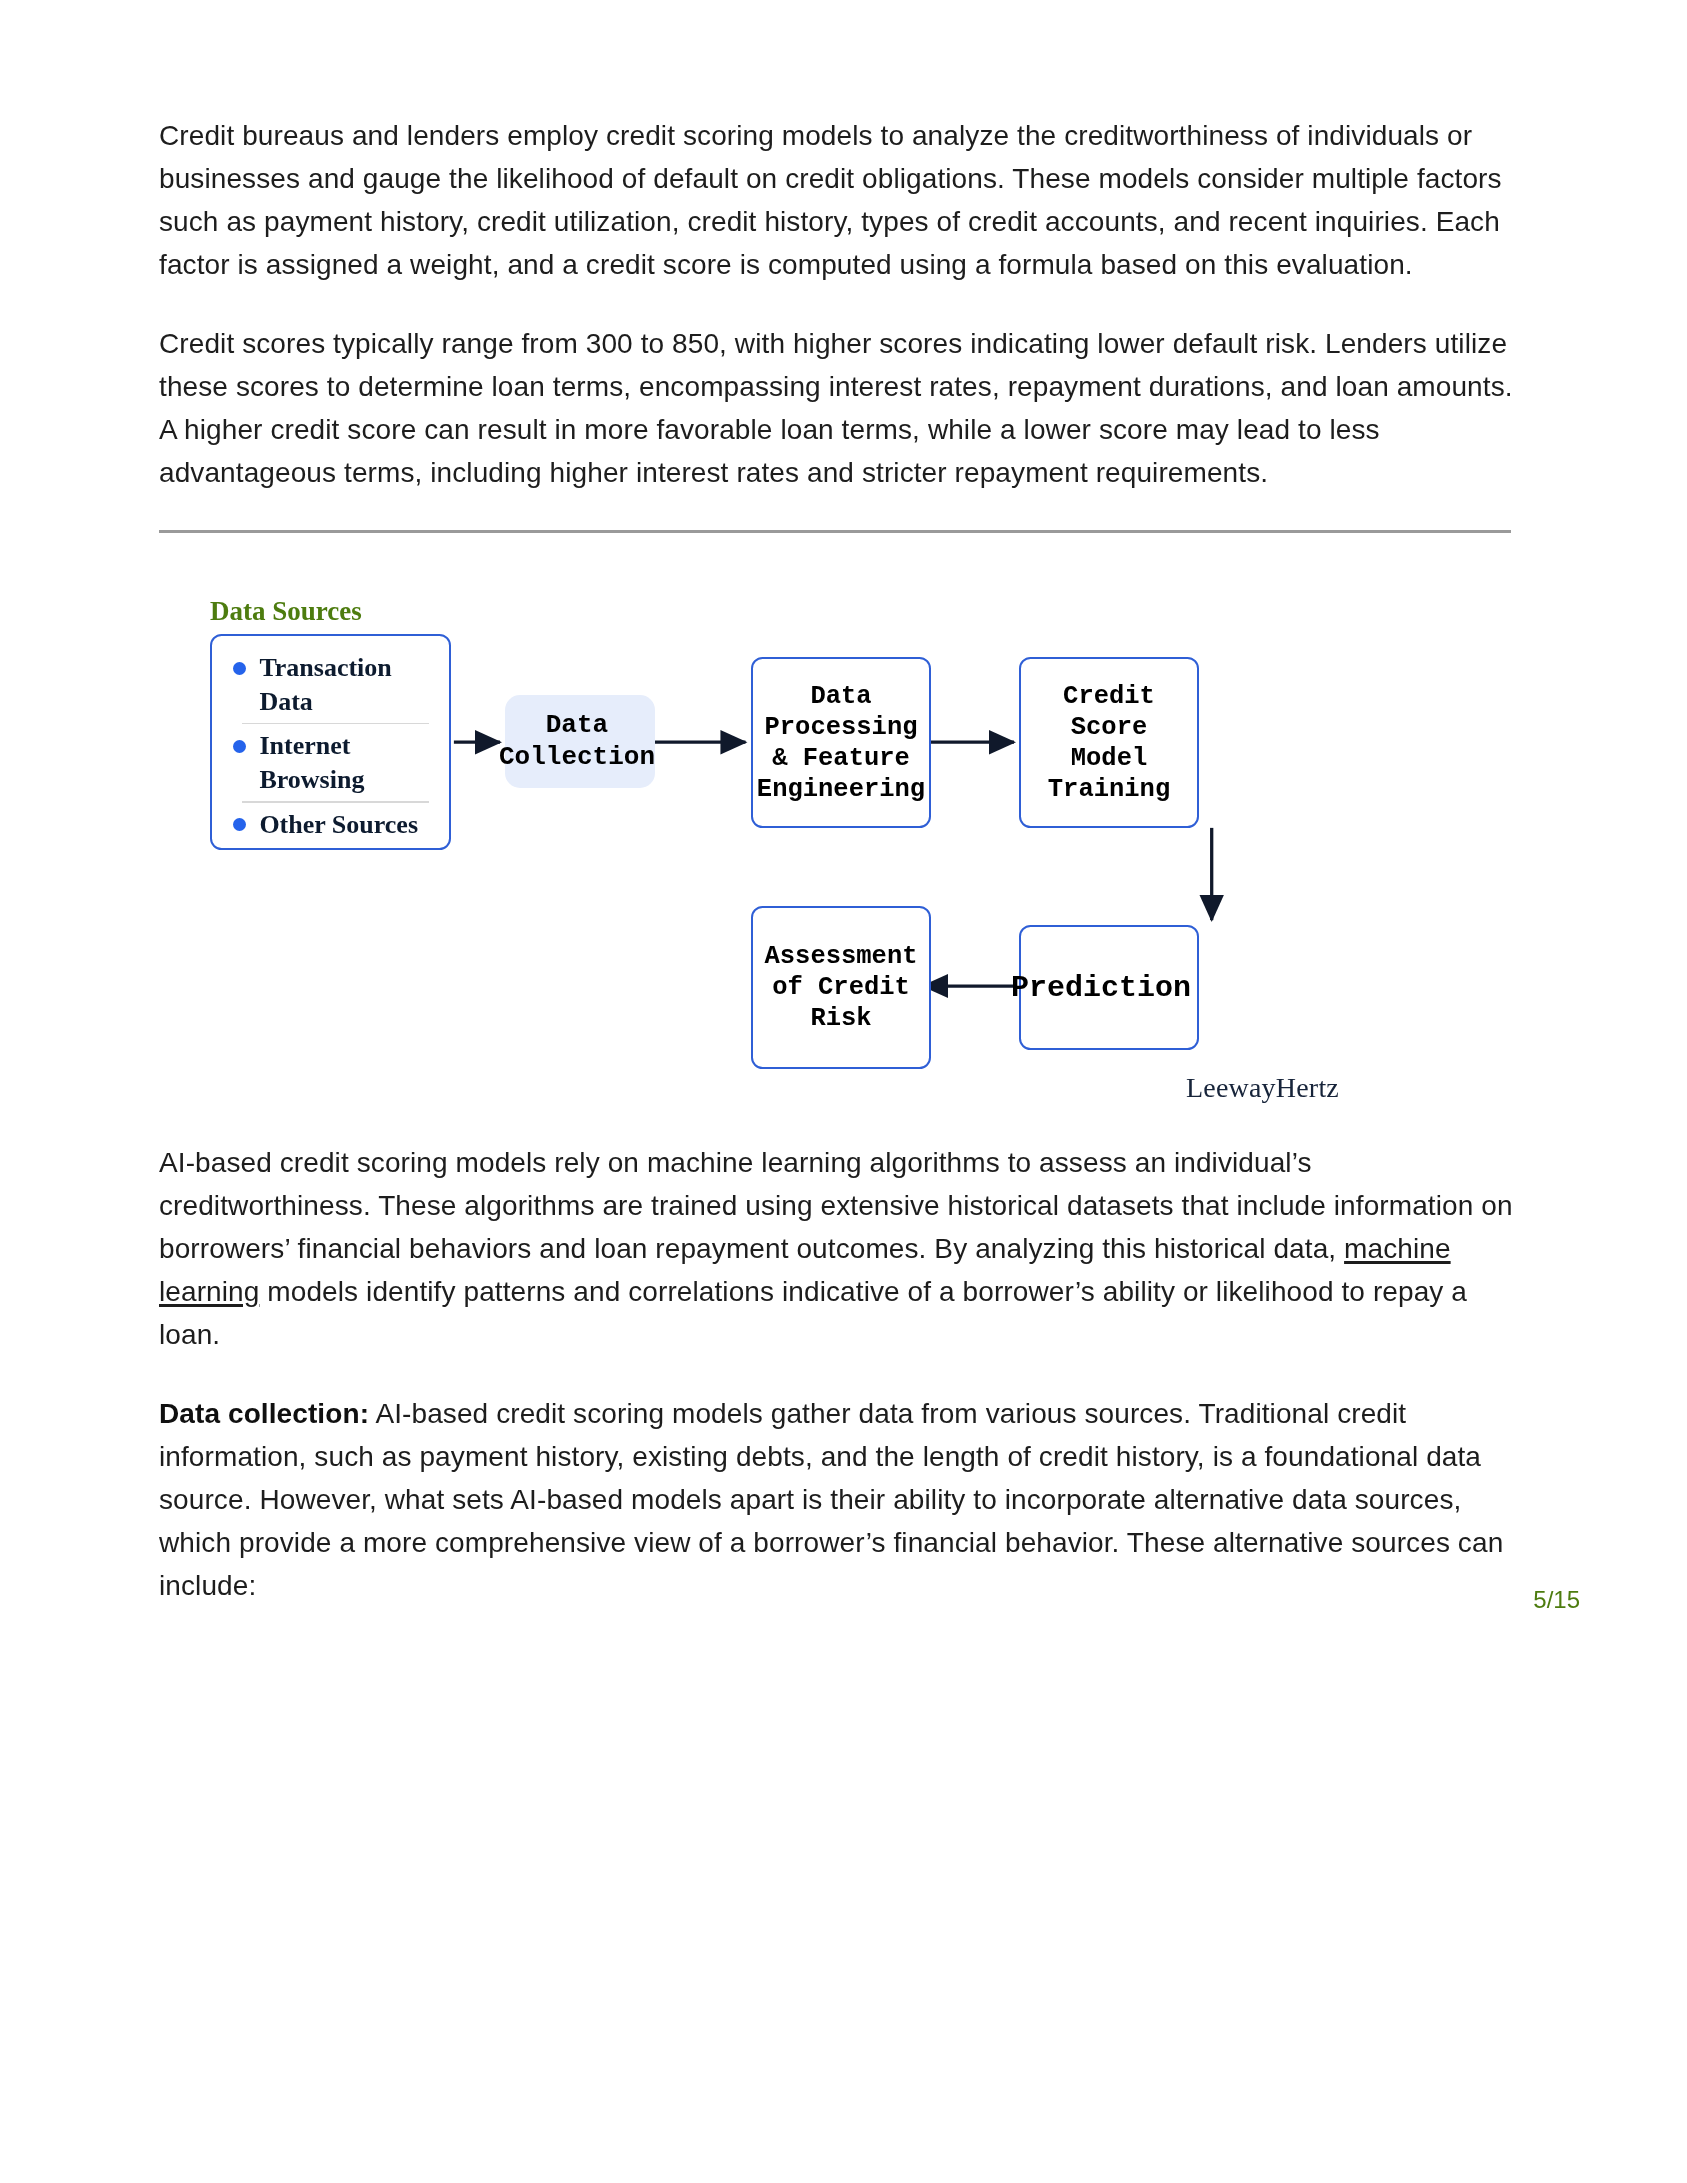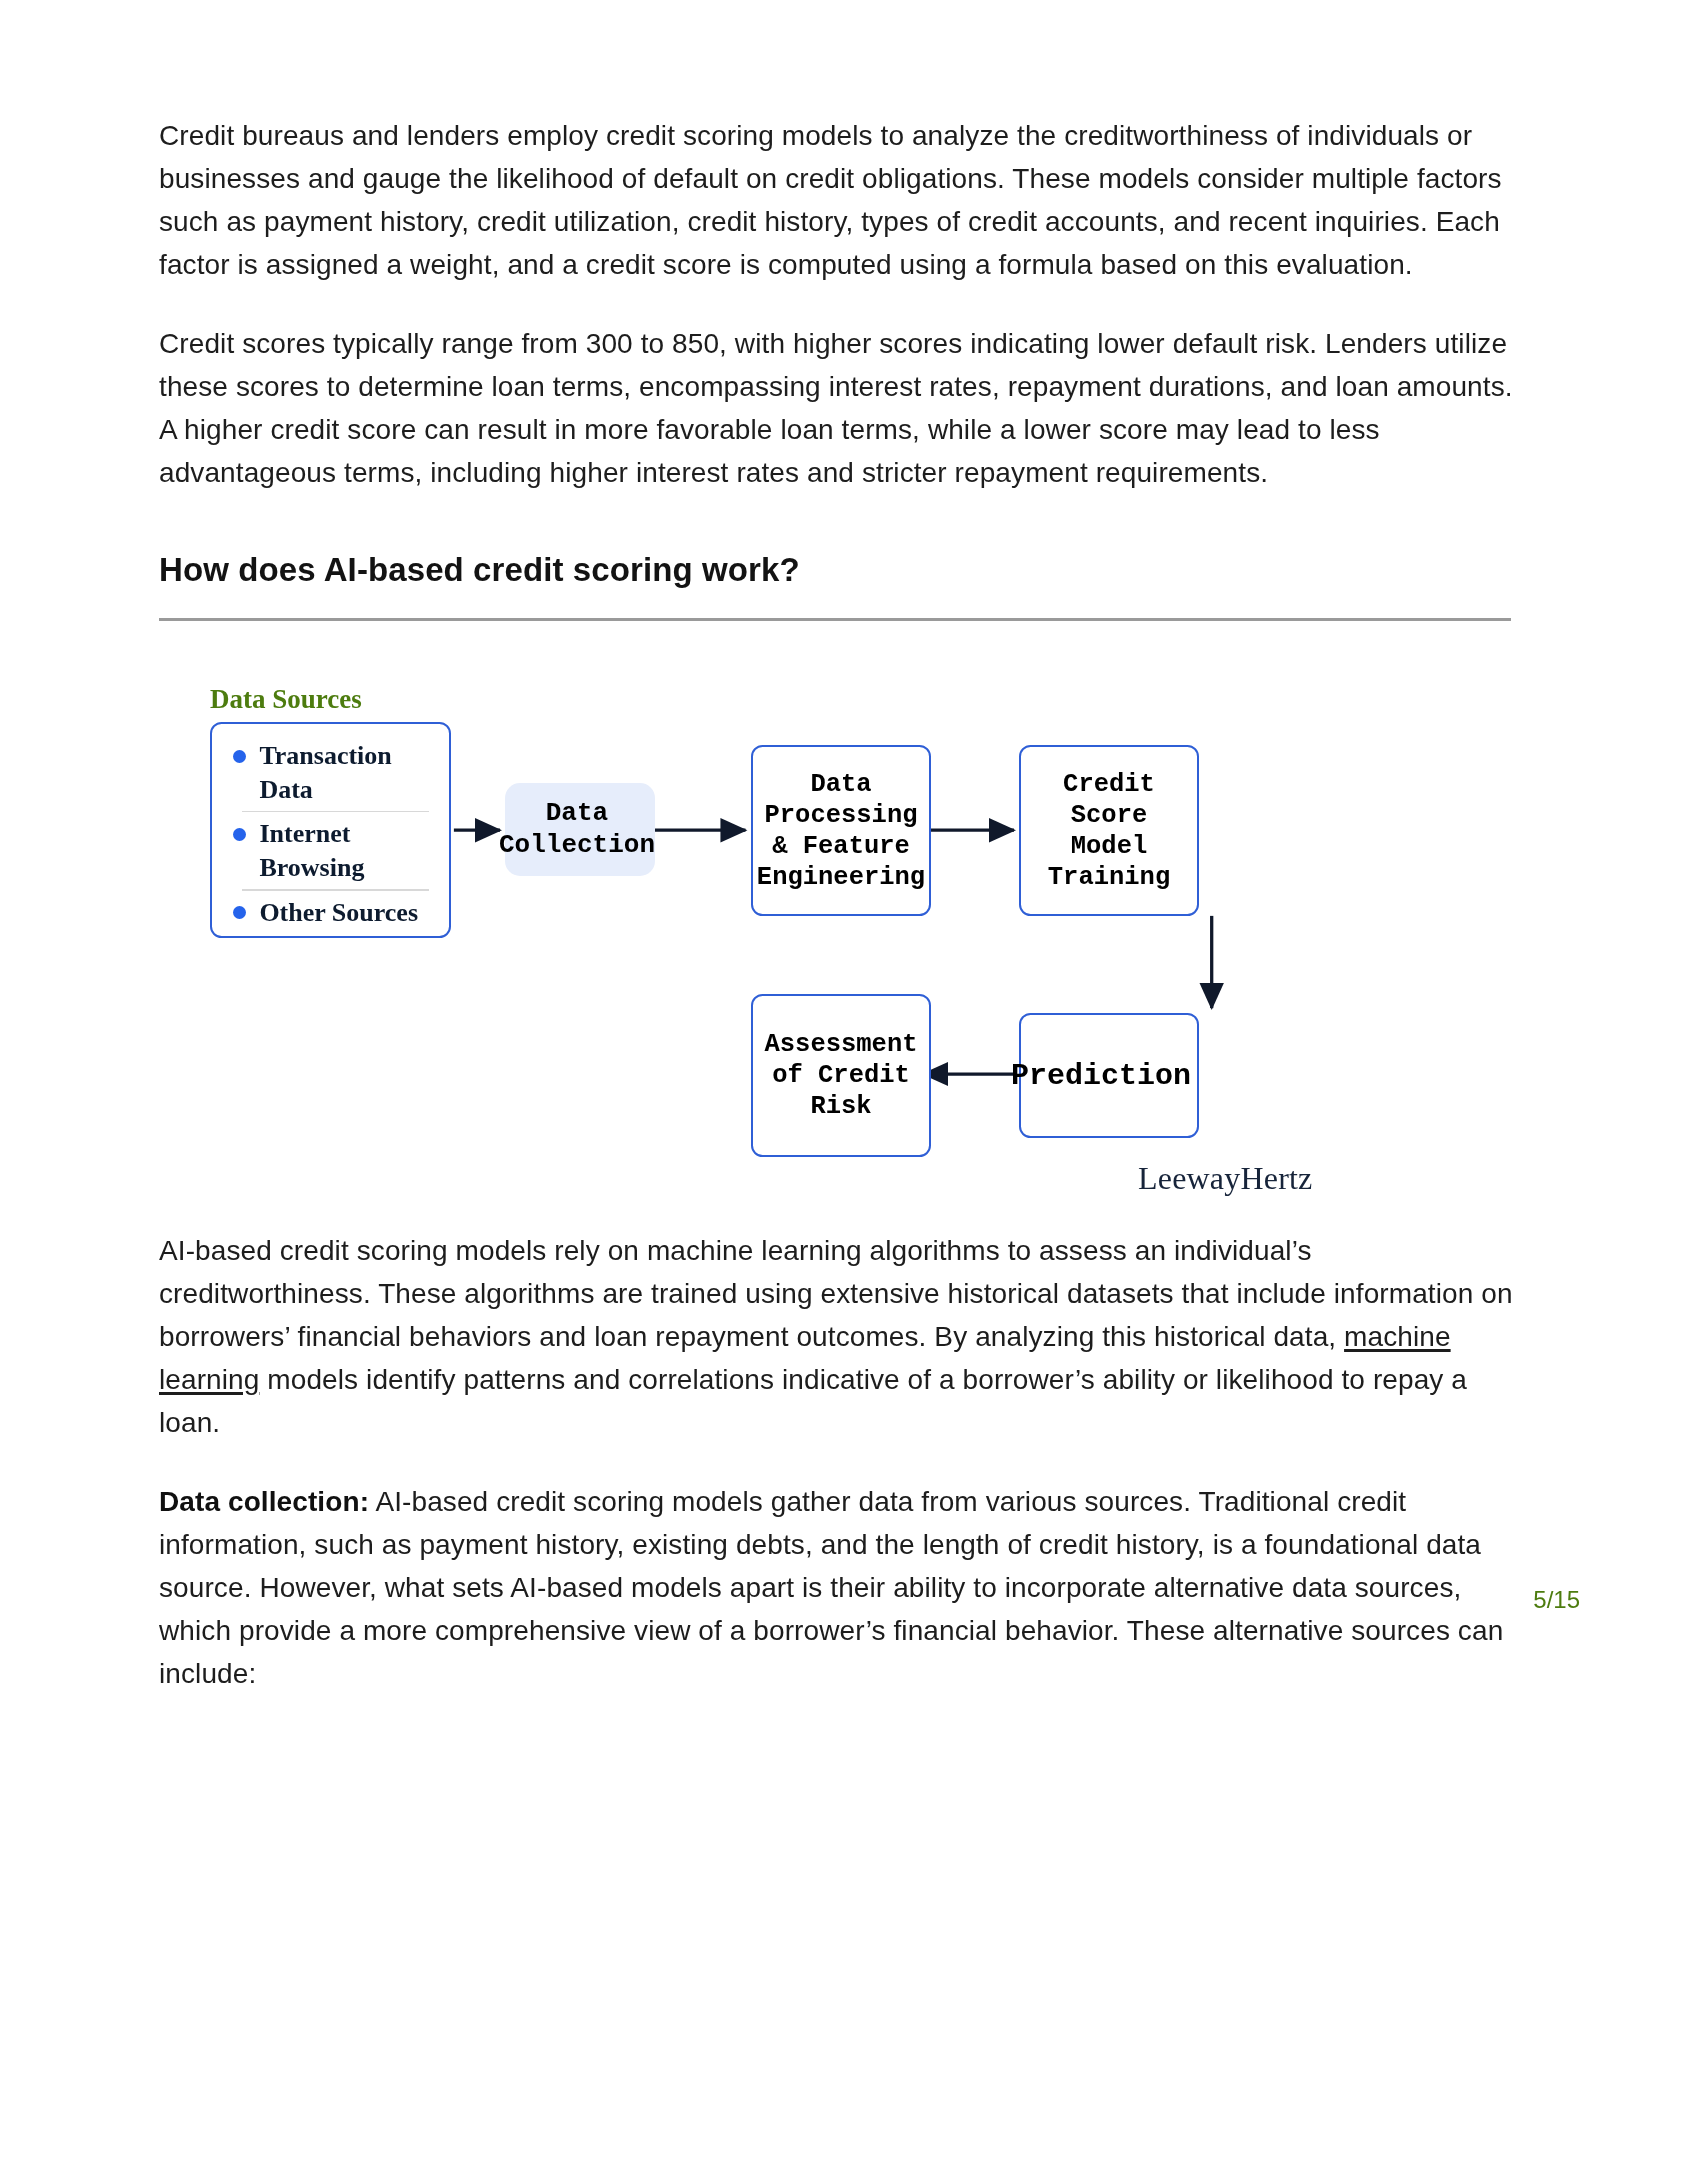--- a/index.html
+++ b/index.html
@@ -151,23 +151,24 @@
     position: absolute;
     border: none;
     border-radius: 15px;
     background: #e6edfb;
     box-sizing: border-box;
   }
 
   .watermark {
     position: absolute;
     font-family: "Liberation Serif", serif;
-    font-size: 32px;
+    font-size: 28px;
     color: #17243a;
     letter-spacing: 0.2px;
+    margin-left: 48px;
   }
 
   .page-number {
     position: absolute;
     right: 107px;
     bottom: 49px;
     font-size: 24px;
     color: #4d7c0f;
     font-family: "Liberation Sans", sans-serif;
   }
@@ -175,21 +176,20 @@
 </head>
 <body>
 
 <div class="page">
   <div class="content">
 
     <p class="body-text first">Credit bureaus and lenders employ credit scoring models to analyze the creditworthiness of individuals or businesses and gauge the likelihood of default on credit obligations. These models consider multiple factors such as payment history, credit utilization, credit history, types of credit accounts, and recent inquiries. Each factor is assigned a weight, and a credit score is computed using a formula based on this evaluation.</p>
 
     <p class="body-text">Credit scores typically range from 300 to 850, with higher scores indicating lower default risk. Lenders utilize these scores to determine loan terms, encompassing interest rates, repayment durations, and loan amounts. A higher credit score can result in more favorable loan terms, while a lower score may lead to less advantageous terms, including higher interest rates and stricter repayment requirements.</p>
 
-    <h2 class="section-heading">How does AI-based credit scoring work?</h2>
     <div class="heading-rule"></div>
 
     <div class="diagram-wrap">
 
       <svg class="diagram-svg" width="1369" height="536" viewBox="0 0 1662 650">
         <defs>
           <marker id="ah" markerWidth="9" markerHeight="9" refX="7.6" refY="4" orient="auto" markerUnits="strokeWidth">
             <path d="M0,0.3 L8.2,4 L0,7.7 z" fill="#10192b"></path>
           </marker>
         </defs>

